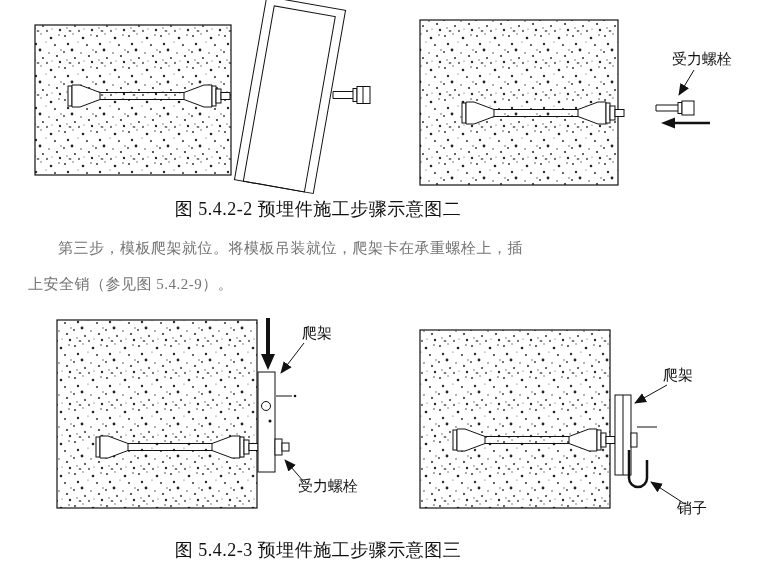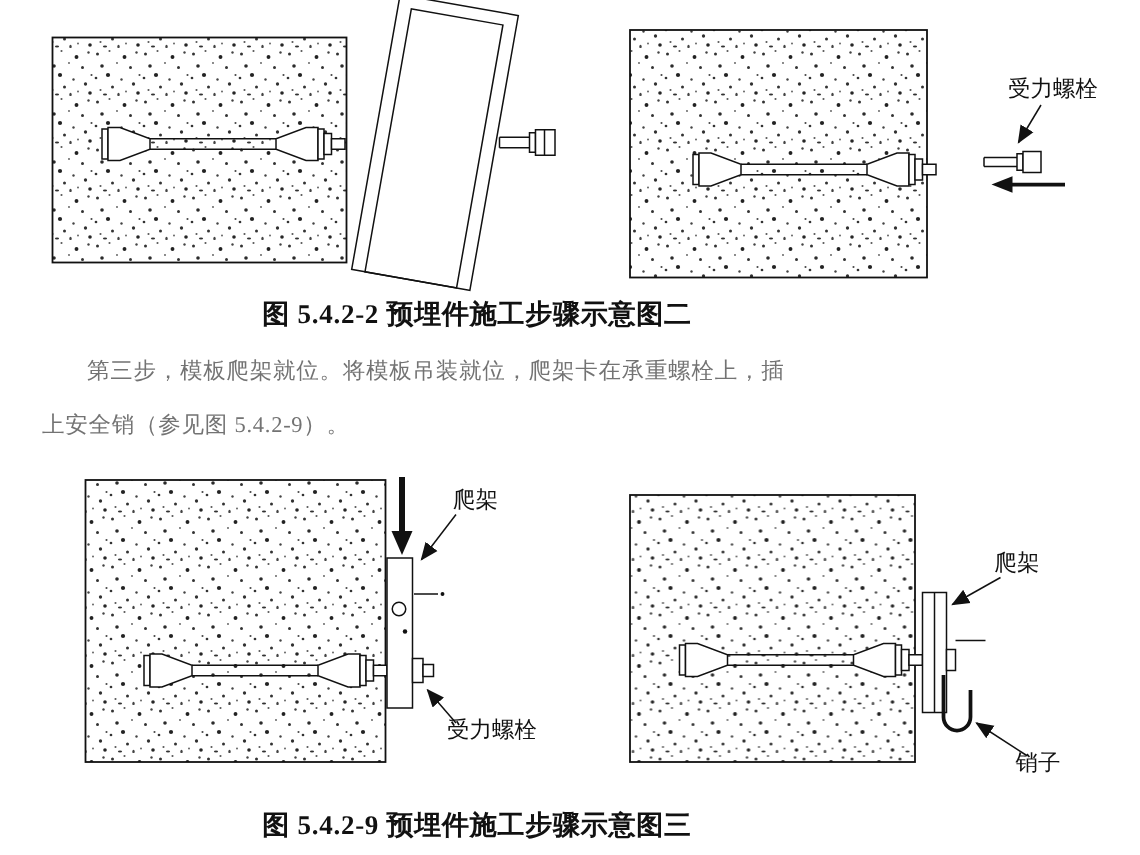--- a/index.html
+++ b/index.html
@@ -3,21 +3,21 @@
 <meta charset="utf-8">
 <style>
   html,body{margin:0;padding:0;background:#fff;}
   .page{
     position:relative;width:760px;height:570px;background:#ffffff;
     font-family:"Liberation Serif","DejaVu Serif",serif;color:#111;overflow:hidden;
   }
   .panel{position:absolute;}
   .caption{
     position:absolute;left:0;width:636px;text-align:center;
-    font-weight:bold;font-size:18px;letter-spacing:0.5px;color:#111;
+    font-weight:normal;font-size:18px;letter-spacing:0.5px;color:#111;
   }
   .para{
     position:absolute;top:230px;left:28px;width:718px;
     font-size:15px;line-height:36px;letter-spacing:0.5px;color:#737373;
   }
   .para .indent{text-indent:2em;}
   svg text{font-family:"Liberation Serif","DejaVu Serif",serif;font-size:15px;fill:#111;}
 </style>
 </head>
 <body>
@@ -127,15 +127,15 @@
     <line x1="218" y1="85" x2="218" y2="165" stroke="#111"></line>
     <rect x="226" y="123" width="6" height="14" fill="#fff" stroke="#111"></rect>
     <line x1="232" y1="117" x2="252" y2="117" stroke="#111"></line>
     <path d="M224,140 V168 A9,9 0 0 0 242,168 V150" fill="none" stroke="#111" stroke-width="2.5"></path>
     <text x="258" y="70">爬架</text>
     <line x1="262" y1="75" x2="230" y2="93" stroke="#111" marker-end="url(#arr)"></line>
     <text x="272" y="203">销子</text>
     <line x1="280" y1="194" x2="246" y2="172" stroke="#111" marker-end="url(#arr)"></line>
   </svg>
 
-  <div class="caption" style="top:538px">图 5.4.2-9 预埋件施工步骤示意图三</div>
+  <div class="caption" style="top:538px">图 5.4.2-3 预埋件施工步骤示意图三</div>
 
 </div>
 
 </body></html>

